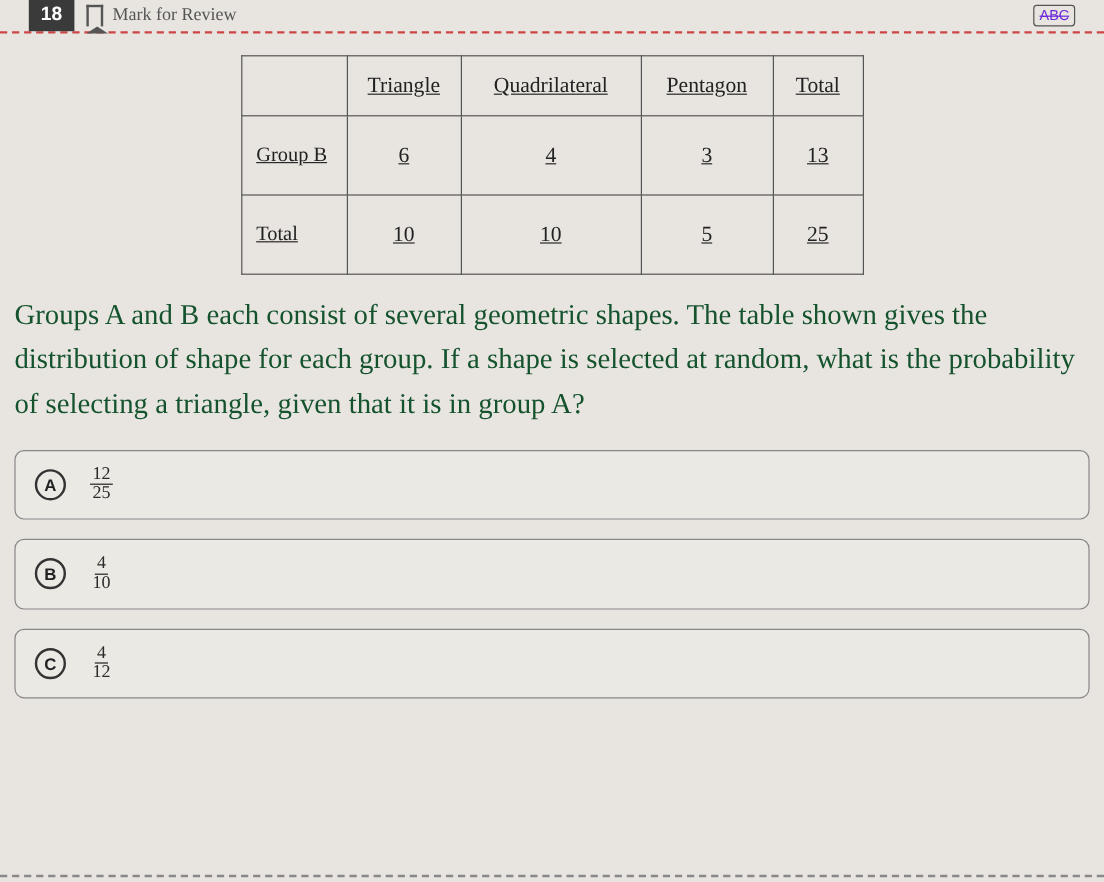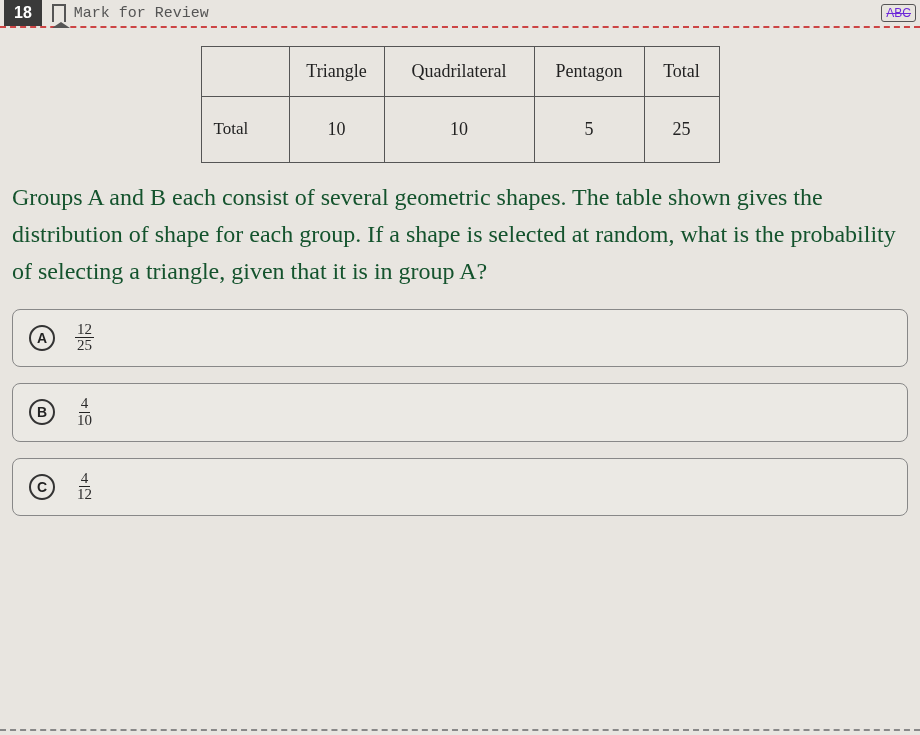--- a/index.html
+++ b/index.html
@@ -9,21 +9,21 @@
     width: 920px;
     height: 735px;
     overflow: hidden;
     position: relative;
     color: #2a2a2a;
   }
   .header {
     display: flex;
     align-items: center;
     height: 28px;
-    padding: 0 4px;
+    padding: 0 24px;
     border-bottom: 2px dashed #c44;
   }
   .qnum {
     background: #3a3a3a;
     color: #fff;
     font-family: Arial, sans-serif;
     font-weight: bold;
     font-size: 16px;
     padding: 4px 10px;
     margin-right: 10px;
@@ -40,34 +40,34 @@
     content: "";
     position: absolute;
     bottom: -6px;
     left: -2px;
     width: 0; height: 0;
     border-left: 9px solid transparent;
     border-right: 9px solid transparent;
     border-top: 6px solid #555;
     transform: scaleY(-1);
   }
-  .mark-label { font-family: Liberation Mono, monospace; color: #555; font-size: 15px; }
+  .mark-label { font-family: Liberation Serif, serif; color: #555; font-size: 15px; }
   .abc-box {
     margin-left: auto;
     border: 1.5px solid #555;
     border-radius: 3px;
     font-family: Arial, sans-serif;
     font-size: 12px;
     padding: 1px 4px;
     text-decoration: line-through;
     color: #6d28d9;
   }
 
   .table-wrap { display:flex; justify-content:center; margin: 18px 0 16px 0; }
-  table.data { border-collapse: collapse; }
+  table.data { border-collapse: collapse; text-decoration: underline; }
   table.data td, table.data th {
     border: 1.5px solid #555;
     text-align: center;
     font-size: 18px;
     color: #222;
   }
   table.data th { font-weight: normal; padding: 14px 10px; }
   table.data td.rowhead { text-align: left; padding: 14px 12px; width: 88px; font-size: 17px; line-height:1.3;}
   table.data td.cell { padding: 22px 10px; }
   table.data .c-tri { width: 95px; }
@@ -133,20 +133,27 @@
   <table class="data">
     <tbody>
         <tr>
       <th class="rowhead"></th>
       <th class="c-tri">Triangle</th>
       <th class="c-quad">Quadrilateral</th>
       <th class="c-pent">Pentagon</th>
       <th class="c-tot">Total</th>
     </tr>
     <tr>
+      <td class="rowhead">Group B</td>
+      <td class="cell c-tri">6</td>
+      <td class="cell c-quad">4</td>
+      <td class="cell c-pent">3</td>
+      <td class="cell c-tot">13</td>
+    </tr>
+    <tr>
       <td class="rowhead">Total</td>
       <td class="cell c-tri">10</td>
       <td class="cell c-quad">10</td>
       <td class="cell c-pent">5</td>
       <td class="cell c-tot">25</td>
     </tr>
   </tbody>
     </table>
 </div>
 

